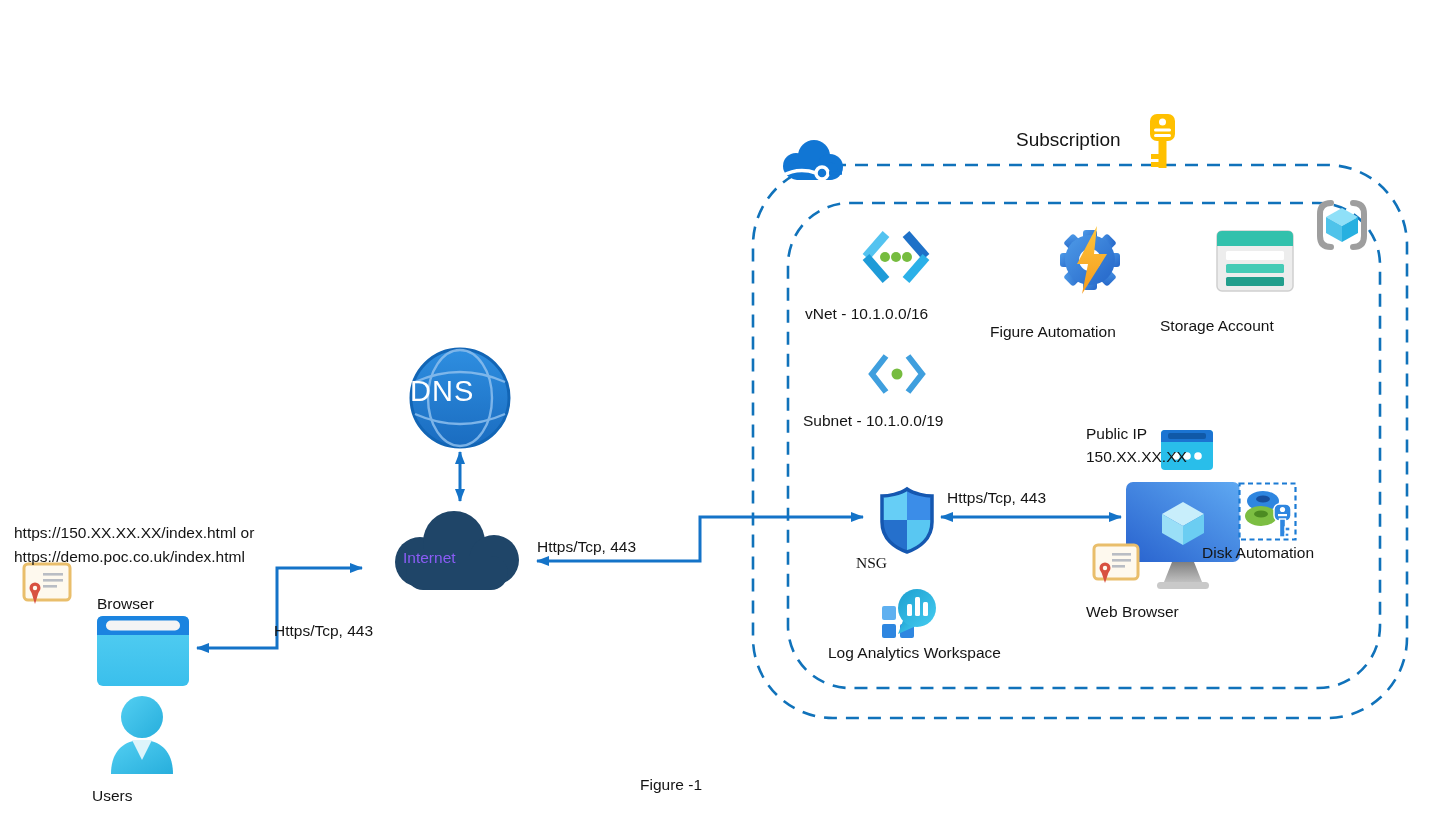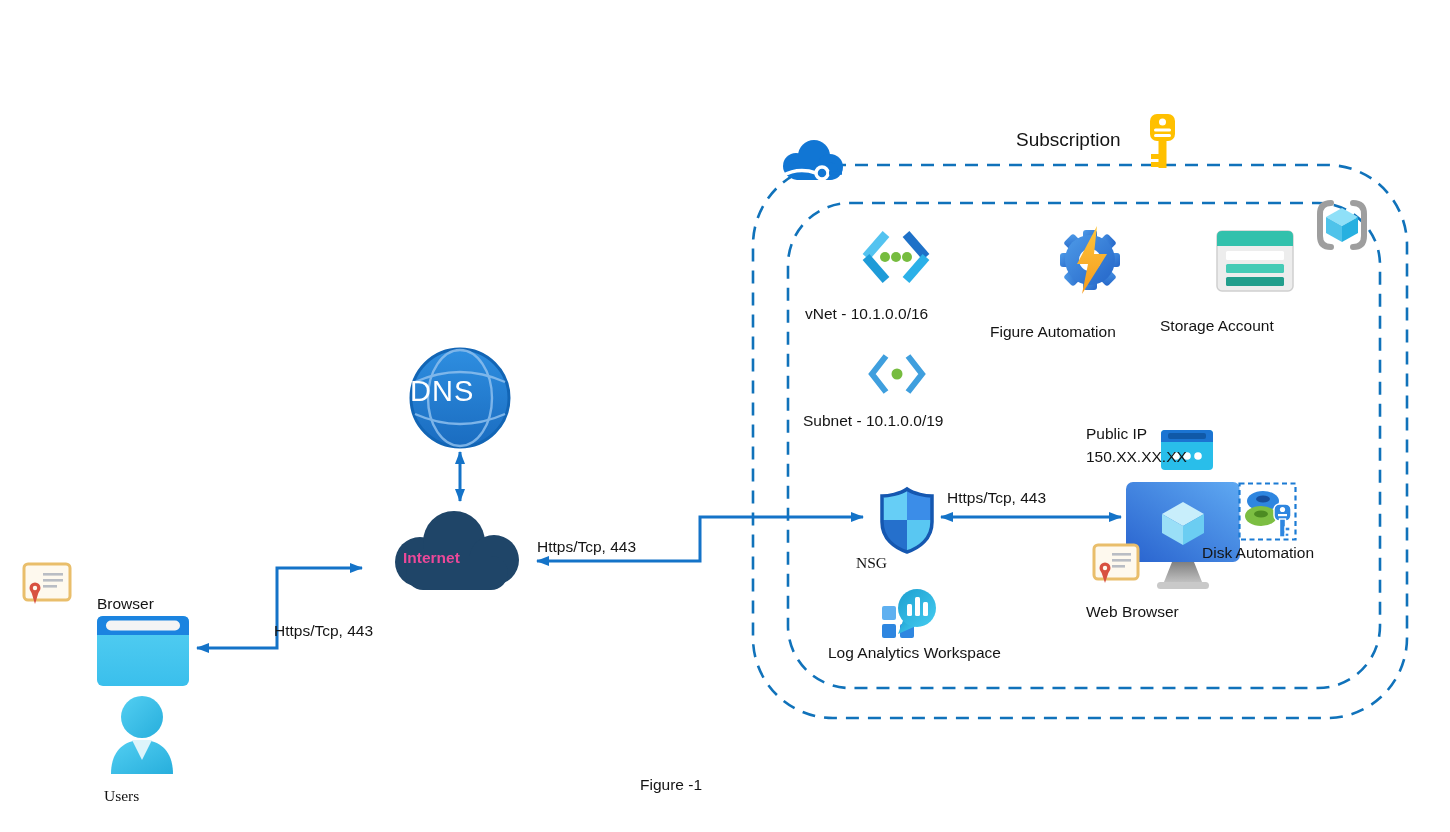--- a/index.html
+++ b/index.html
@@ -3,21 +3,21 @@
 <meta charset="utf-8">
 <style>
   html,body{margin:0;padding:0;background:#fff;}
   .canvas{position:relative;width:1450px;height:832px;background:#ffffff;overflow:hidden;
           font-family:"Liberation Sans", sans-serif;}
   .layer{position:absolute;left:0;top:0;}
   .icon{position:absolute;}
   .lbl{position:absolute;text-align:left;font-size:15.5px;color:#141414;line-height:21px;white-space:nowrap;}
   .lbl-left{text-align:left;}
   .lbl-big{font-size:19px;}
-  .lbl-white{color:#ec4899;font-weight:bold;}
+  .lbl-white{color:#8b5cf6;font-weight:normal;}
   .dns-text{font-size:29px;color:#ffffff;font-weight:500;letter-spacing:1px;}
 </style>
 </head>
 <body>
 
 <div class="canvas">
 
   <svg class="layer" width="1450" height="832">
     <defs>
       <marker id="arrE" markerUnits="userSpaceOnUse" markerWidth="14" markerHeight="12" refX="12" refY="5" orient="auto">
@@ -323,23 +323,25 @@
 
   <div class="lbl" style="left:537px;top:536px;width:160px;">Https/Tcp, 443</div>
 
   <div class="lbl" style="left:1086px;top:601px;width:200px;">Web Browser</div>
 
   <div class="lbl" style="left:1202px;top:542px;width:200px;">Disk Automation</div>
 
   <div class="lbl" style="left:828px;top:642px;width:220px;">Log Analytics Workspace</div>
 
   <div class="lbl lbl-left" style="left:14px;top:521px;width:330px;line-height:24px;">
+    <div>https://150.XX.XX.XX/index.html or</div>
+    <div>https://demo.poc.co.uk/index.html</div>
   </div>
 
   <div class="lbl" style="left:97px;top:593px;width:100px;">Browser</div>
 
   <div class="lbl" style="left:274px;top:620px;width:140px;">Https/Tcp, 443</div>
 
-  <div class="lbl" style="left:104px;top:785px;width:100px;font-family:Liberation Serif, serif;">Users</div>
+  <div class="lbl" style="left:92px;top:785px;width:100px;">Users</div>
 
   <div class="lbl" style="left:640px;top:774px;width:140px;">Figure -1</div>
 
 </div>
 
 </body></html>

